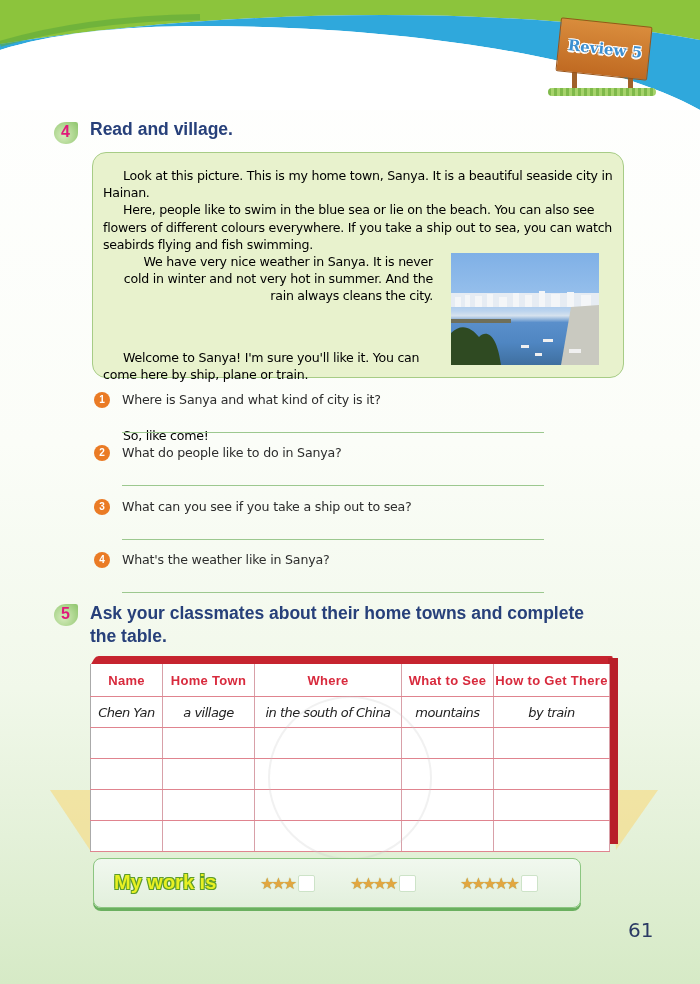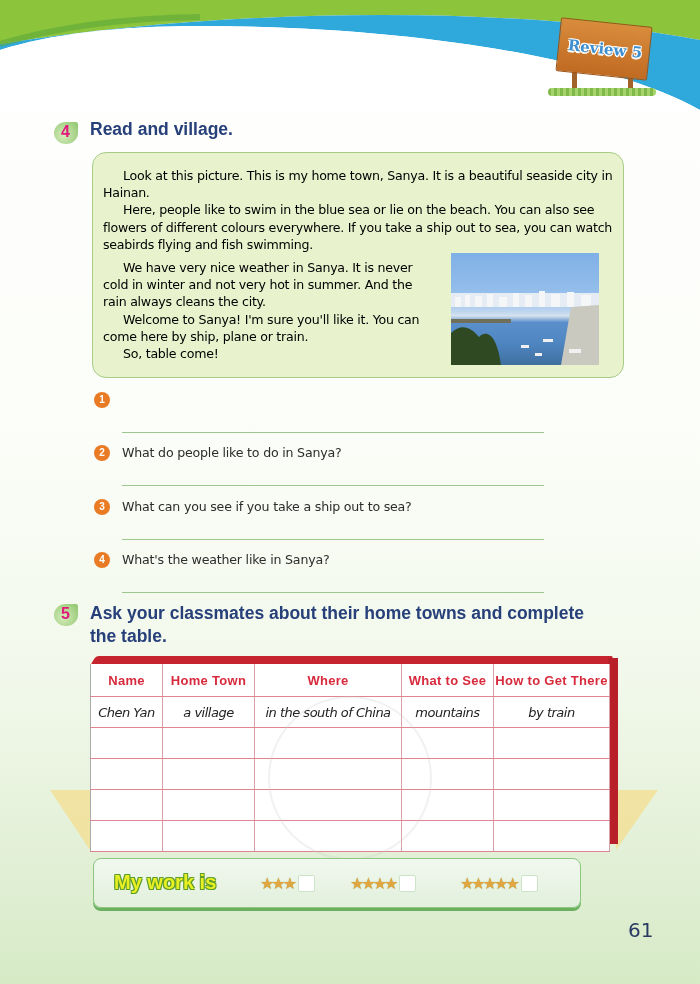--- a/index.html
+++ b/index.html
@@ -40,21 +40,21 @@
   .reading-box {
     position:absolute; left:92px; top:152px; width:530px; height:224px;
     background:#e8f2cd; border:1.5px solid #a7cc86; border-radius:14px;
   }
   .reading-text {
     position:absolute; left:10px; top:14px; width:510px;
     font-size:12.6px; line-height:17.2px; color:#000000;
     font-family:"DejaVu Sans", sans-serif; letter-spacing:-0.25px;
   }
   .reading-text p { margin:0; text-indent:20px; }
-  .reading-text .narrow { width:330px; }
+  .reading-text .narrow { width:330px;margin-top:44px; }
   .photo {
     position:absolute; left:358px; top:100px; width:148px; height:112px; overflow:hidden;
     background:linear-gradient(180deg,#7fb0e6 0%,#97c0ec 40%,#bcd4ee 52%,#d6e2ee 56%,#5a8fcb 62%,#4f86c2 80%,#3f6f9f 100%);
   }
 
   .q-item { position:absolute; left:94px; width:460px; height:40px; }
   .q-num {
     position:absolute; left:0; top:0; width:16px; height:16px; border-radius:50%;
     background:#ea7b25; color:#fff; font-size:10px; font-weight:bold; text-align:center; line-height:16px;
     font-family:"Liberation Sans", sans-serif;
@@ -113,23 +113,23 @@
 <div class="badge" style="left:54px; top:120px;">
   <div class="leaf"></div>
   <div class="num">4</div>
 </div>
 <div class="section-title" style="left:90px; top:119px;">Read and village.</div>
 
 <div class="reading-box">
   <div class="reading-text">
     <p>Look at this picture. This is my home town, Sanya. It is a beautiful seaside city in Hainan.</p>
     <p>Here, people like to swim in the blue sea or lie on the beach. You can also see flowers of different colours everywhere. If you take a ship out to sea, you can watch seabirds flying and fish swimming.</p>
-    <p class="narrow" style="margin-top:6px;">We have very nice weather in Sanya. It is never cold in winter and not very hot in summer. And the rain always cleans the city.</p>
+    <p class="narrow" style="margin-top:0;text-align:right;">We have very nice weather in Sanya. It is never cold in winter and not very hot in summer. And the rain always cleans the city.</p>
     <p class="narrow">Welcome to Sanya! I'm sure you'll like it. You can come here by ship, plane or train.</p>
-    <p class="narrow">So, table come!</p>
+    <p class="narrow">So, like come!</p>
   </div>
   <div class="photo" title="Sanya seaside city bay photo">
     <svg width="148" height="112" viewBox="0 0 148 112">
       <rect x="0" y="40" width="148" height="14" fill="#e6ecf3"></rect>
       <g fill="#f4f6f8">
         <rect x="4" y="44" width="6" height="10"></rect>
           <rect x="14" y="42" width="5" height="12"></rect>
           <rect x="24" y="43" width="7" height="11"></rect>
         <rect x="36" y="41" width="6" height="13"></rect>
           <rect x="48" y="44" width="8" height="10"></rect>
@@ -148,20 +148,21 @@
           <rect x="92" y="86" width="10" height="3"></rect>
           <rect x="118" y="96" width="12" height="4"></rect>
           <rect x="84" y="100" width="7" height="3"></rect>
         </g>
     </svg>
   </div>
 </div>
 
 <div class="q-item" style="top:392px;">
   <div class="q-num">1</div>
+  <div class="q-text">Where is Sanya and what kind of city is it?</div>
   <div class="q-line"></div>
 </div>
 <div class="q-item" style="top:445px;">
   <div class="q-num">2</div>
   <div class="q-text">What do people like to do in Sanya?</div>
   <div class="q-line"></div>
 </div>
 <div class="q-item" style="top:499px;">
   <div class="q-num">3</div>
   <div class="q-text">What can you see if you take a ship out to sea?</div>

